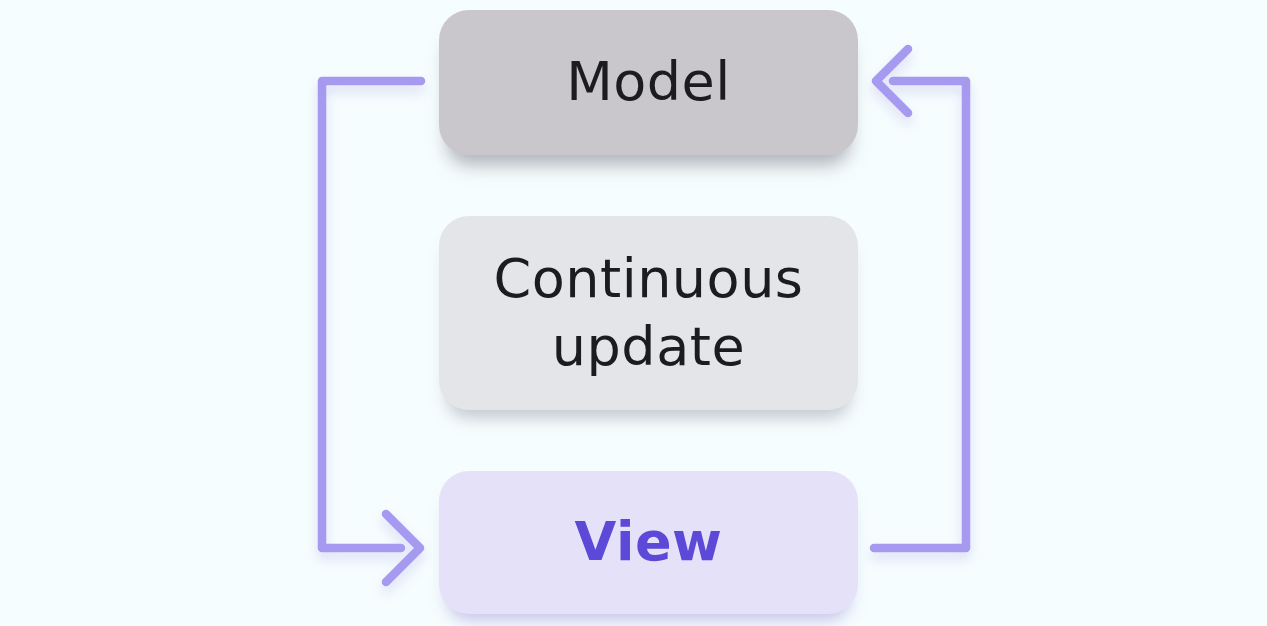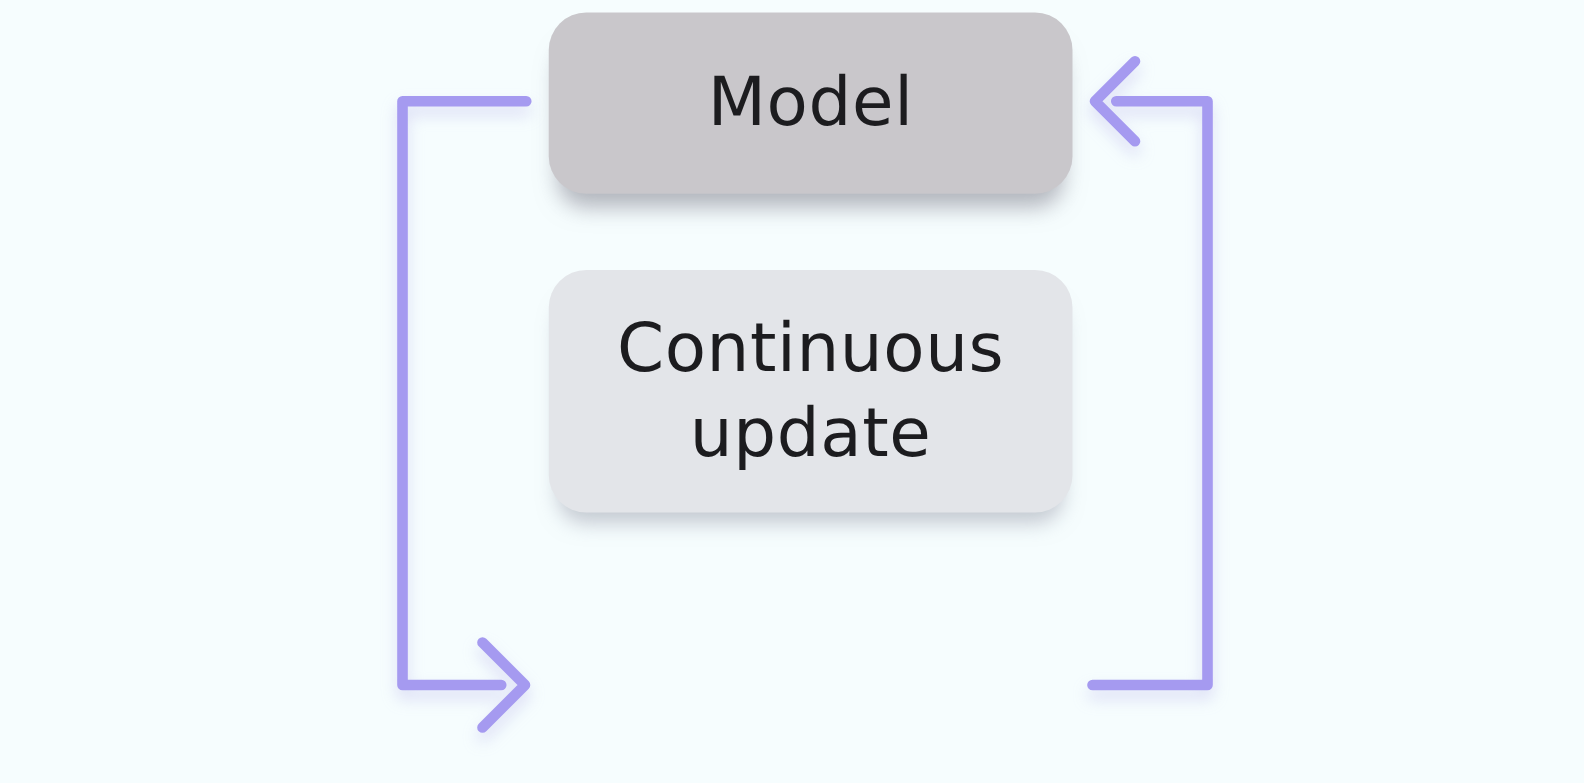--- a/index.html
+++ b/index.html
@@ -79,14 +79,17 @@
   </svg>
 
   <div class="node node-model" style="background: rgb(201, 199, 203); color: rgb(28, 28, 31);">
     <span>Model</span>
   </div>
 
   <div class="node node-continuous-update" style="background: rgb(227, 229, 233); color: rgb(28, 28, 31);">
     <span>Continuous update</span>
   </div>
 
+  <div class="node node-view" style="background: rgb(229, 225, 248); color: rgb(93, 73, 216);">
+    <span>View</span>
+  </div>
 
 </div>
 
 </body></html>

